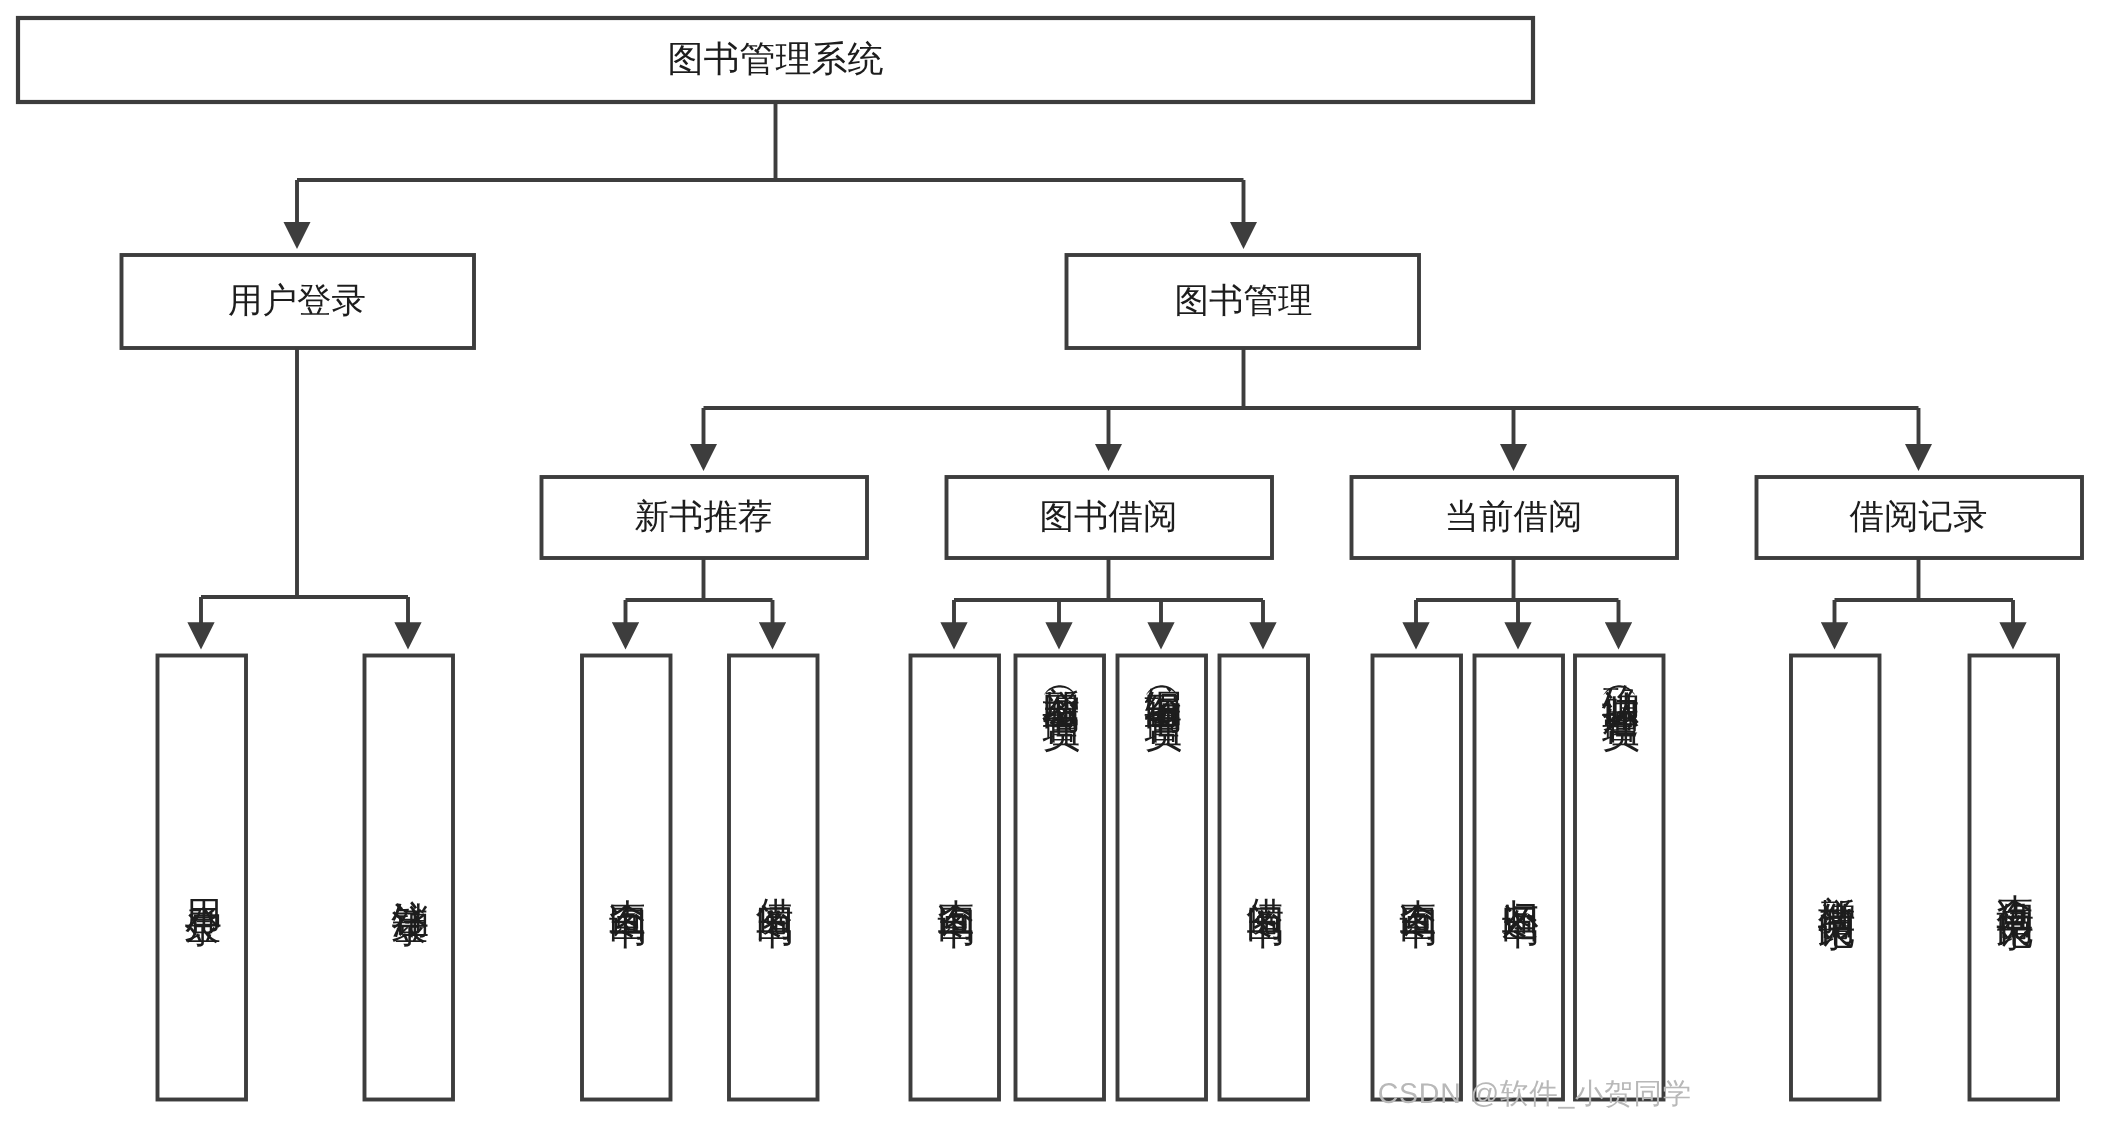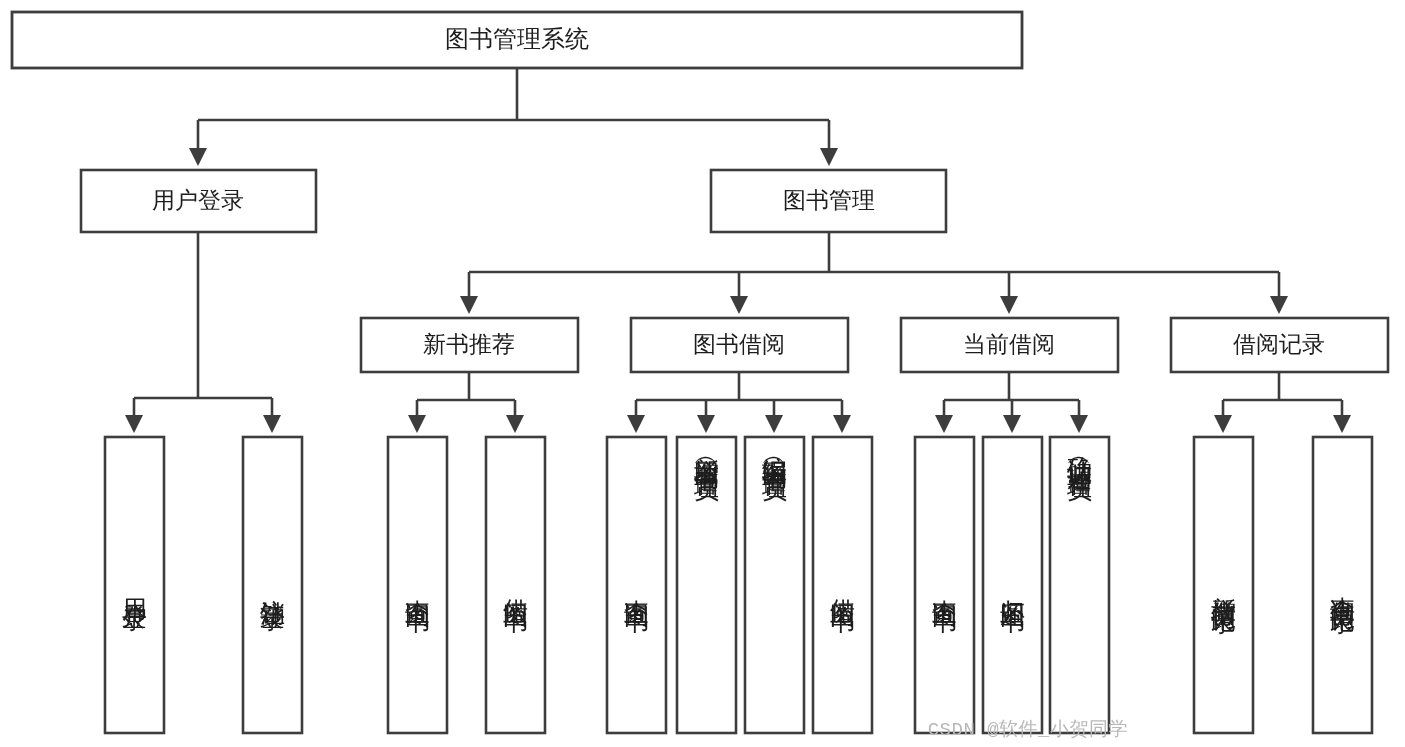--- a/index.html
+++ b/index.html
@@ -68,21 +68,21 @@
     font-size: 25px;
     line-height: 1;
     letter-spacing: 3px;
     color: #1d1d1d;
     white-space: nowrap;
   }
   .watermark {
     position: absolute;
     right: 14px;
     bottom: 5px;
-    font-family: Liberation Mono, monospace;
+    font-family: Liberation Sans, sans-serif;
     font-size: 19px;
     color: #b8b8b8;
     white-space: nowrap;
     letter-spacing: 0.5px;
   }
 </style>
 </head>
 <body>
 
 <div id="diagram-root">

